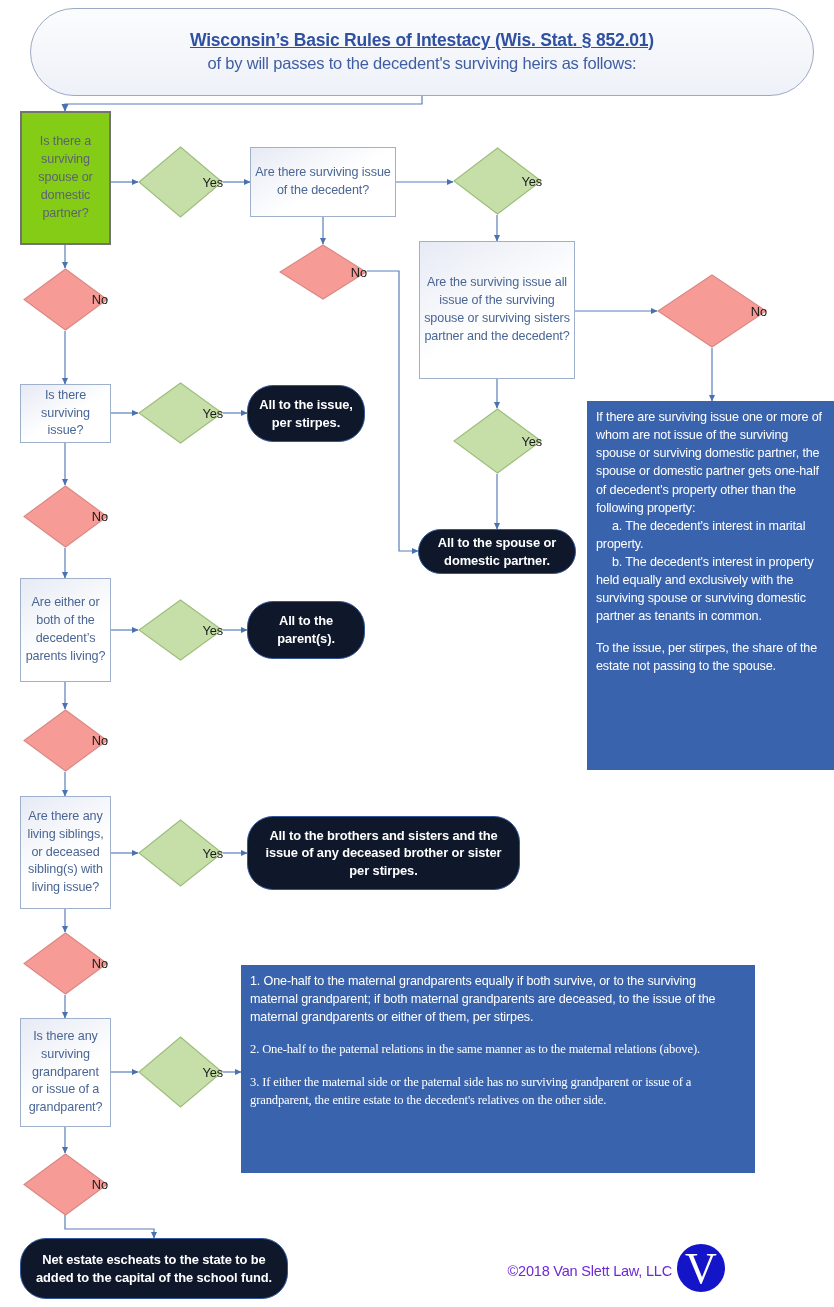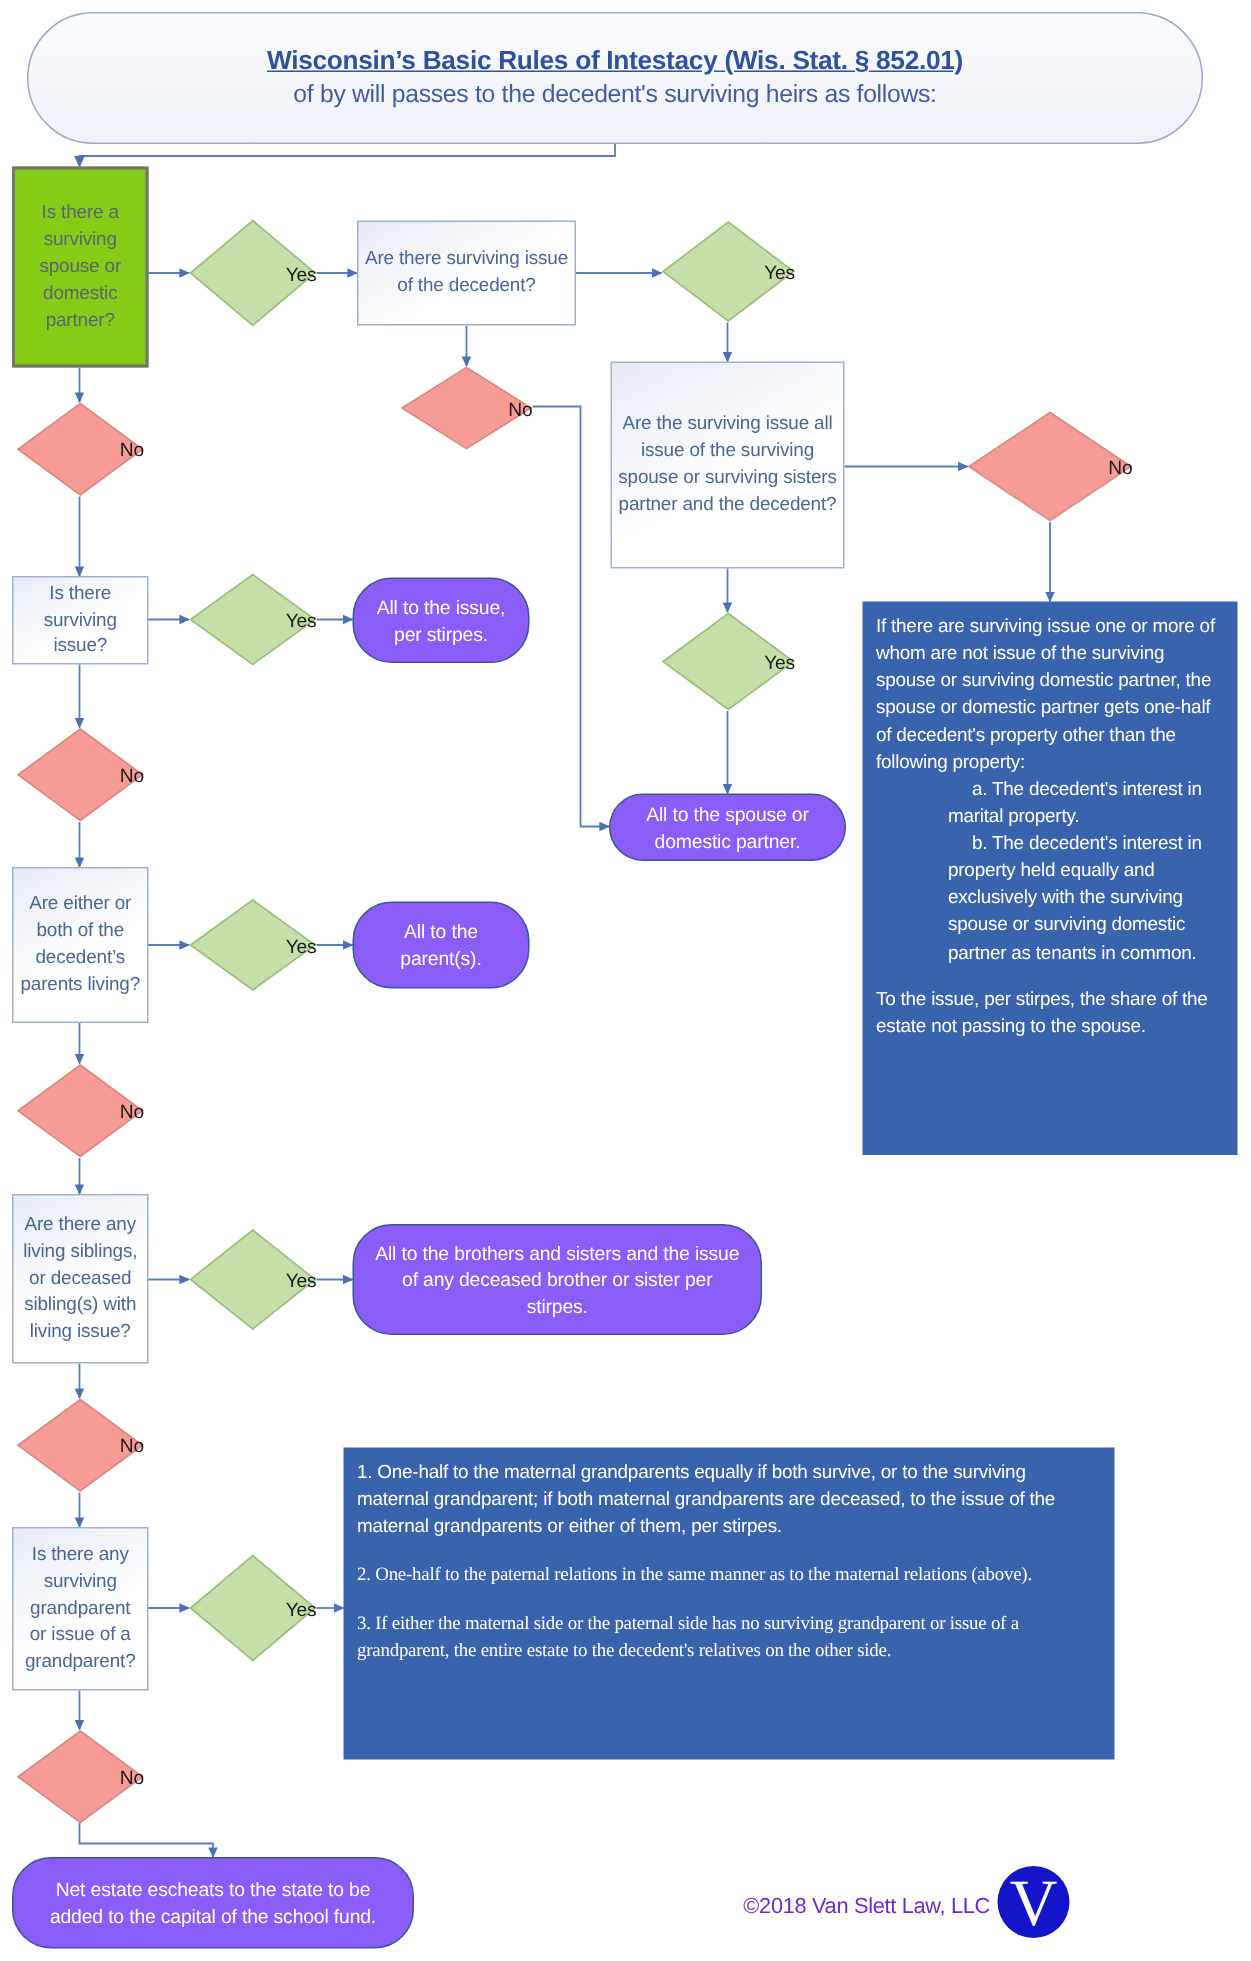--- a/index.html
+++ b/index.html
@@ -7,21 +7,21 @@
     margin: 0; padding: 0;
     background: #ffffff;
   }
   body {
     width: 834px; height: 1307px;
     position: relative;
     font-family: "Liberation Sans", sans-serif;
     overflow: hidden;
   }
   #canvas {
-    position: absolute; left: 0; top: 0;
+    position: absolute; left: 12px; top: 0;
     width: 722px; height: 1307px; padding-left: 34px;
   }
   
   #wires {
     position: absolute; left: 0; top: 0;
     width: 834px; height: 1307px;
     pointer-events: none;
   }
   
   .title-banner {
@@ -83,44 +83,45 @@
     position: relative;
     font-size: 12.8px;
     color: #1b1b1b;
     z-index: 2;
     letter-spacing: -0.1px;
   }
 
   
   .pill {
     position: absolute;
-    background: #8b5cf6;
+    background: #0f172a;
     border: 1px solid #32589b;
     border-radius: 26px;
     color: #ffffff;
     display: flex; align-items: center; justify-content: center;
     text-align: center;
     font-size: 12.9px;
     line-height: 1.36;
     padding: 4px 10px;
     letter-spacing: -0.1px;
+    font-weight: bold;
   }
 
   
   .panel {
     position: absolute;
     background: #3a63ad;
     color: #ffffff;
     padding: 7px 9px 7px 9px;
     font-size: 12.6px;
     line-height: 1.44;
     letter-spacing: -0.15px;
   }
   .panel p { margin: 0; }
-  .panel p.indent { text-indent: 16px; margin-left: 48px; }
+  .panel p.indent { text-indent: 16px; }
   .panel p.gap { margin-top: 13px; }
   .panel.numbered p { margin: 0; }
   .panel.numbered p + p.gap { margin-top: 14px; font-family: Liberation Serif, serif; }
 
   
   .footer-credit {
     position: absolute;
     right: 62px; bottom: 28px;
     font-size: 14.5px;
     color: #6d28d9;

